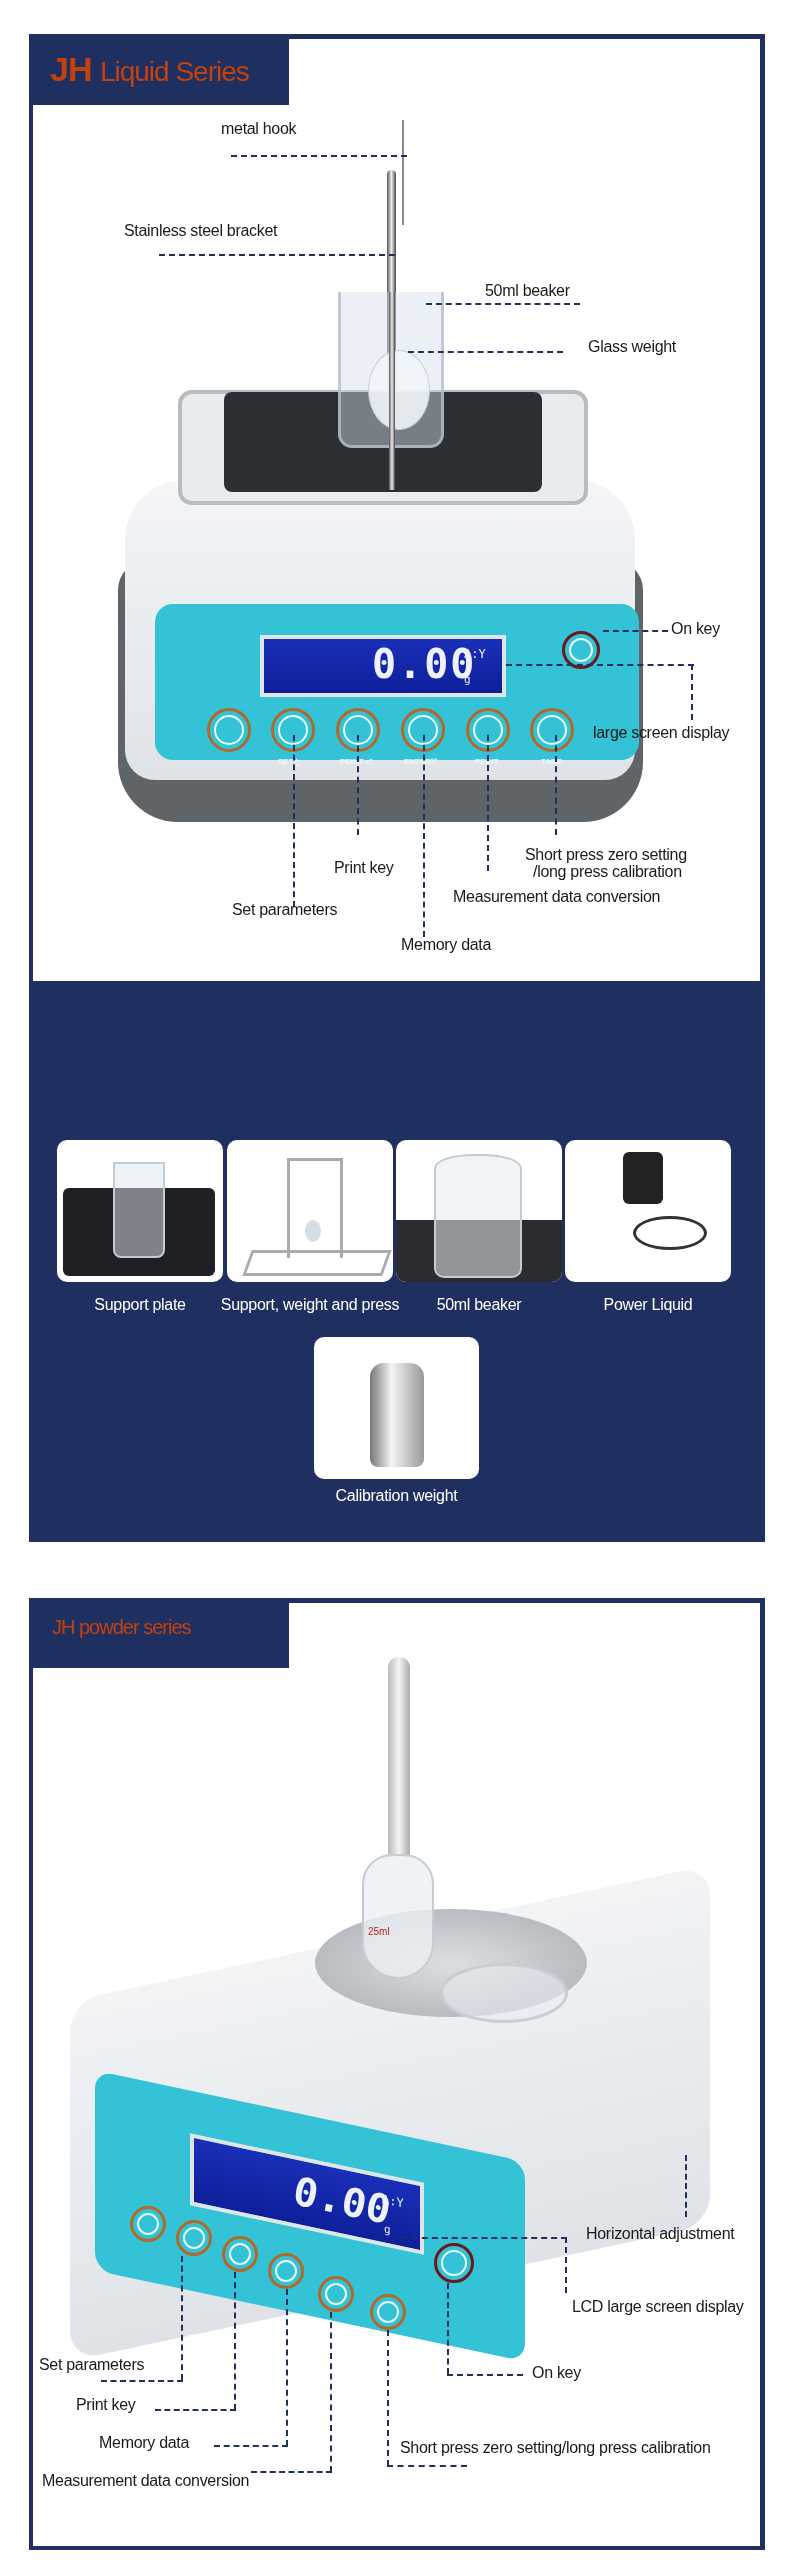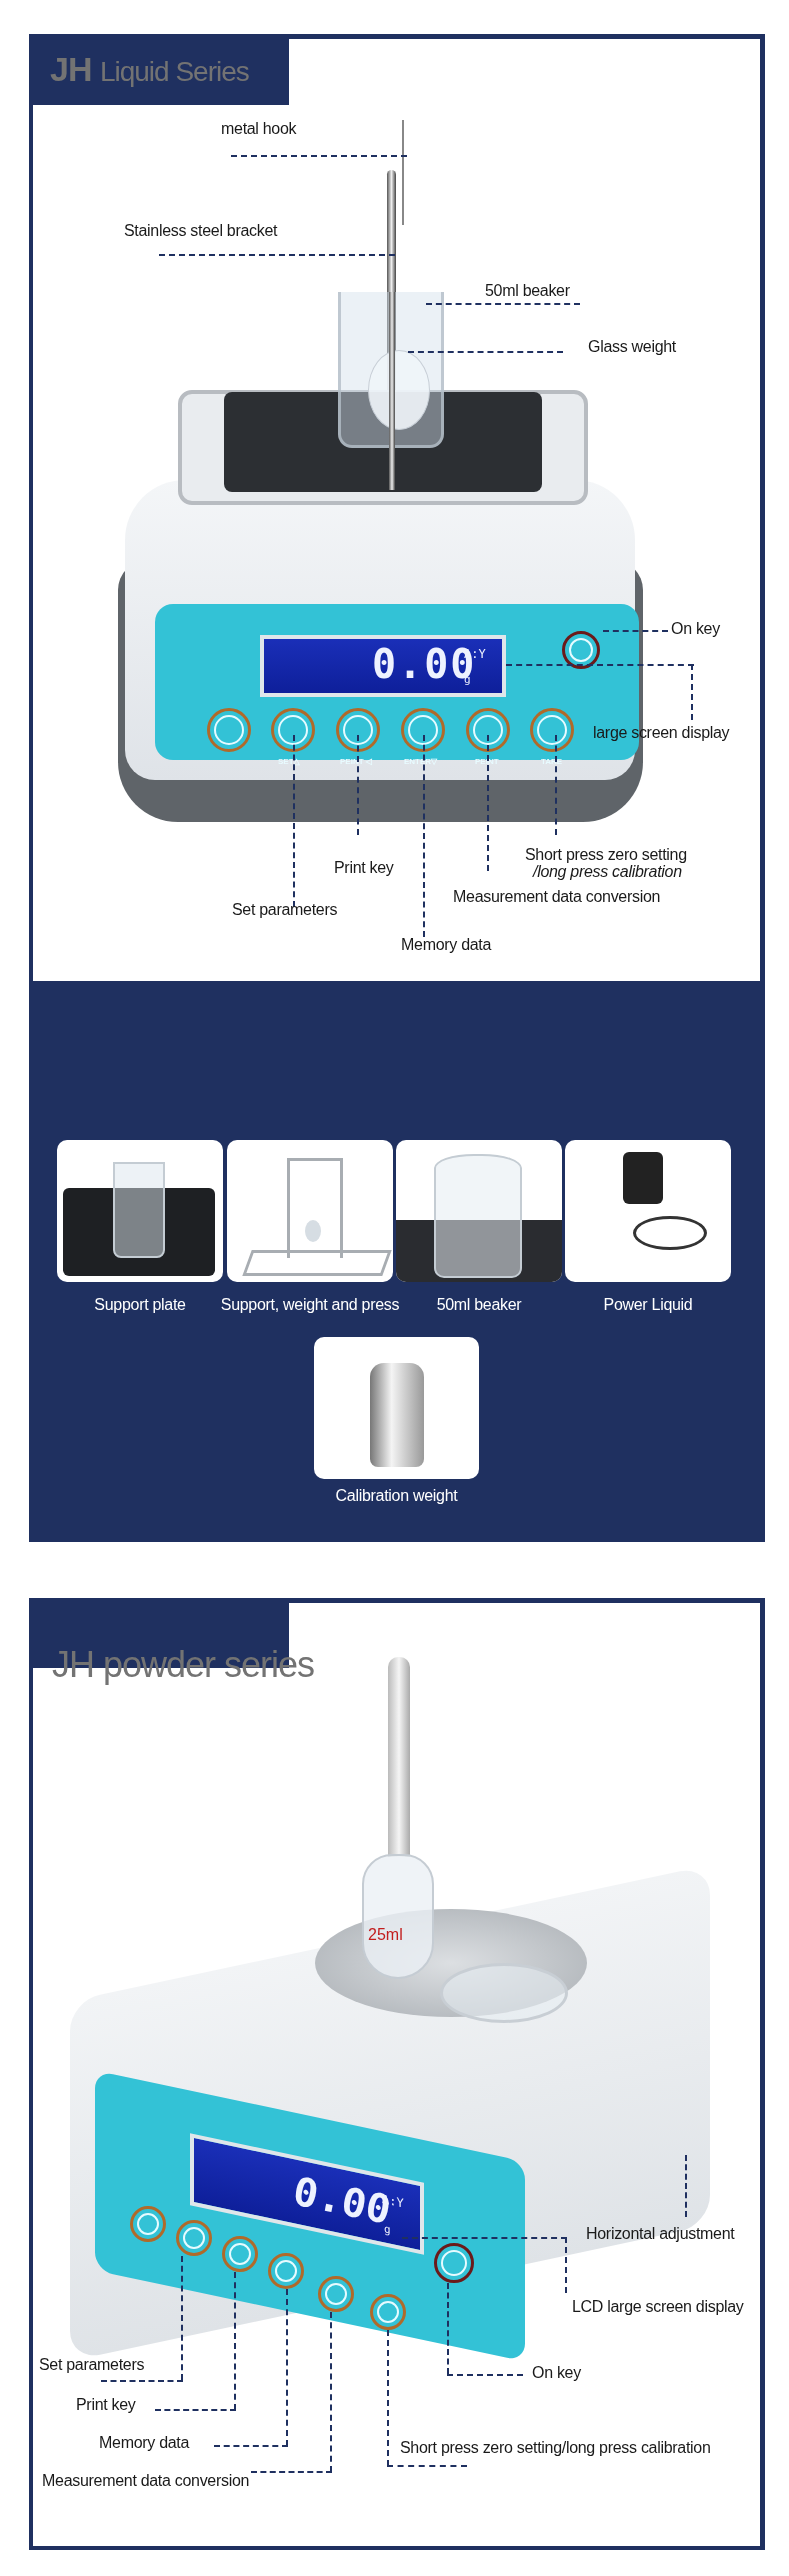--- a/index.html
+++ b/index.html
@@ -1,21 +1,21 @@
 <!DOCTYPE html>
 <html><head>
 <meta charset="utf-8">
 <style>
   * { box-sizing: border-box; margin: 0; padding: 0; }
   body { width: 789px; height: 2576px; background: #ffffff; position: relative; overflow: hidden;
          font-family: "Liberation Sans", sans-serif; color: #1a1a1a; }
   .abs { position: absolute; }
   .navy { background: #1f3060; }
   .panel-white { background: #ffffff; }
-  .hdr { color: #737373; font-family: "Liberation Sans", sans-serif; white-space: nowrap; }
+  .hdr { color: #c2410c; font-family: "Liberation Sans", sans-serif; white-space: nowrap; }
   .lbl { position: absolute; font-size: 16px; color: #1a1a1a; white-space: nowrap; letter-spacing: -0.3px; }
   .dash-h { position: absolute; height: 0; border-top: 2px dashed #1f3060; }
   .dash-v { position: absolute; width: 0; border-left: 2px dashed #1f3060; }
   .acc-card { position: absolute; background: #ffffff; border-radius: 10px; overflow: hidden; }
   .acc-lbl { position: absolute; color: #ffffff; font-size: 16px; text-align: center; white-space: nowrap; letter-spacing: -0.3px; }
   .lcd { background: linear-gradient(180deg,#1a2fb8,#0e1f9a); color: #eef2ff; font-family: "DejaVu Sans Mono", monospace; }
   .key { position: absolute; border-radius: 50%; border: 3px solid #b06a2a; background: #33c2d6; }
   .key::after { content: ""; position: absolute; inset: 4px; border-radius: 50%; border: 2px solid #e6fbff; }
   .keylbl { position: absolute; color: #e8fbff; font-size: 8px; font-weight: bold; white-space: nowrap; }
 </style>
@@ -83,21 +83,21 @@
 <span class="lbl" style="left:593px; top:724px;">large screen display</span>
 
 <div class="dash-v" style="left:293px; top:735px; height:172px;"></div>
 <div class="dash-v" style="left:357px; top:735px; height:100px;"></div>
 <div class="dash-v" style="left:423px; top:735px; height:202px;"></div>
 <div class="dash-v" style="left:487px; top:735px; height:136px;"></div>
 <div class="dash-v" style="left:555px; top:735px; height:100px;"></div>
 
 <span class="lbl" style="left:334px; top:859px;">Print key</span>
 <span class="lbl" style="left:525px; top:846px;">Short press zero setting</span>
-<span class="lbl" style="left:533px; top:863px;font-style:italic;">/long press calibration</span>
+<span class="lbl" style="left:533px; top:863px;">/long press calibration</span>
 <span class="lbl" style="left:453px; top:888px;">Measurement data conversion</span>
 <span class="lbl" style="left:232px; top:901px;">Set parameters</span>
 <span class="lbl" style="left:401px; top:936px;">Memory data</span>
 
 <div class="acc-card" style="left:57px; top:1140px; width:166px; height:142px;">
   <div style="position:absolute; left:6px; top:48px; width:152px; height:88px; background:#1e2023; border-radius:6px;"></div>
   <div style="position:absolute; left:56px; top:22px; width:52px; height:96px; border:2px solid #c4ccd3; border-radius:0 0 8px 8px; background:rgba(220,230,238,0.5);"></div>
 </div>
 <div class="acc-card" style="left:227px; top:1140px; width:166px; height:142px;">
   <div style="position:absolute; left:60px; top:18px; width:56px; height:100px; border:3px solid #a8adb2; border-bottom:none;"></div>
@@ -119,28 +119,28 @@
 <span class="acc-lbl" style="left:565px; top:1296px; width:166px;">Power Liquid</span>
 
 <div class="acc-card" style="left:314px; top:1337px; width:165px; height:142px;">
   <div style="position:absolute; left:56px; top:26px; width:54px; height:104px; border-radius:14px 14px 8px 8px; background:linear-gradient(90deg,#777,#f4f4f4 40%,#999);"></div>
 </div>
 <span class="acc-lbl" style="left:314px; top:1487px; width:165px;">Calibration weight</span>
 
 <div class="abs navy" style="left:29px; top:1598px; width:736px; height:952px;"></div>
 <div class="abs panel-white" style="left:33px; top:1603px; width:727px; height:943px;"></div>
 <div class="abs navy" style="left:29px; top:1598px; width:260px; height:70px;"></div>
-<span class="abs hdr" style="left:52px; top:1616px; font-size:36px; letter-spacing:-1px;margin-top:28px;">JH powder series</span>
+<span class="abs hdr" style="left:52px; top:1616px; font-size:20px; letter-spacing:-1px;">JH powder series</span>
 
 <div>
   <div class="abs" style="left:388px; top:1657px; width:22px; height:200px; background:linear-gradient(90deg,#bbb,#f5f5f5,#aaa); border-radius:10px 10px 0 0;"></div>
   <div class="abs" style="left:70px; top:1933px; width:640px; height:360px; background:linear-gradient(180deg,#f2f4f6,#dfe3e7); transform:skewY(-12deg); border-radius:30px;"></div>
   <div class="abs" style="left:315px; top:1909px; width:272px; height:108px; border-radius:50%; background:radial-gradient(#dcdfe2,#a9aeb3);"></div>
   <div class="abs" style="left:362px; top:1854px; width:72px; height:125px; border-radius:30px 30px 36px 36px; background:rgba(235,240,245,0.8); border:2px solid #c5ccd3;">
-    <span style="position:absolute; left:4px; top:70px; color:#c21d1d; font-size:16px;">25ml</span>
+    <span style="position:absolute; left:4px; top:70px; color:#c21d1d; font-size:10px;">25ml</span>
   </div>
   <div class="abs" style="left:440px; top:1963px; width:128px; height:60px; border-radius:50%; border:3px solid #c8ced4; background:rgba(230,236,242,0.6);"></div>
 
   <div class="abs" style="left:95px; top:2116px; width:430px; height:200px; background:#33c2d6; border-radius:18px; transform:skewY(12deg);"></div>
   <div class="abs lcd" style="left:190px; top:2158px; width:234px; height:72px; border:4px solid #dfe6ea; transform:skewY(12deg);">
     <span style="position:absolute; left:100px; top:8px; font-size:40px; font-weight:bold; font-style:italic;">0.00</span>
     <span style="position:absolute; left:188px; top:14px; font-size:12px;">A:Y</span>
     <span style="position:absolute; left:190px; top:44px; font-size:11px;">g</span>
   </div>
   <div class="key" style="left:434px; top:2243px; width:40px; height:40px; border-color:#6b1a1a;"></div>

